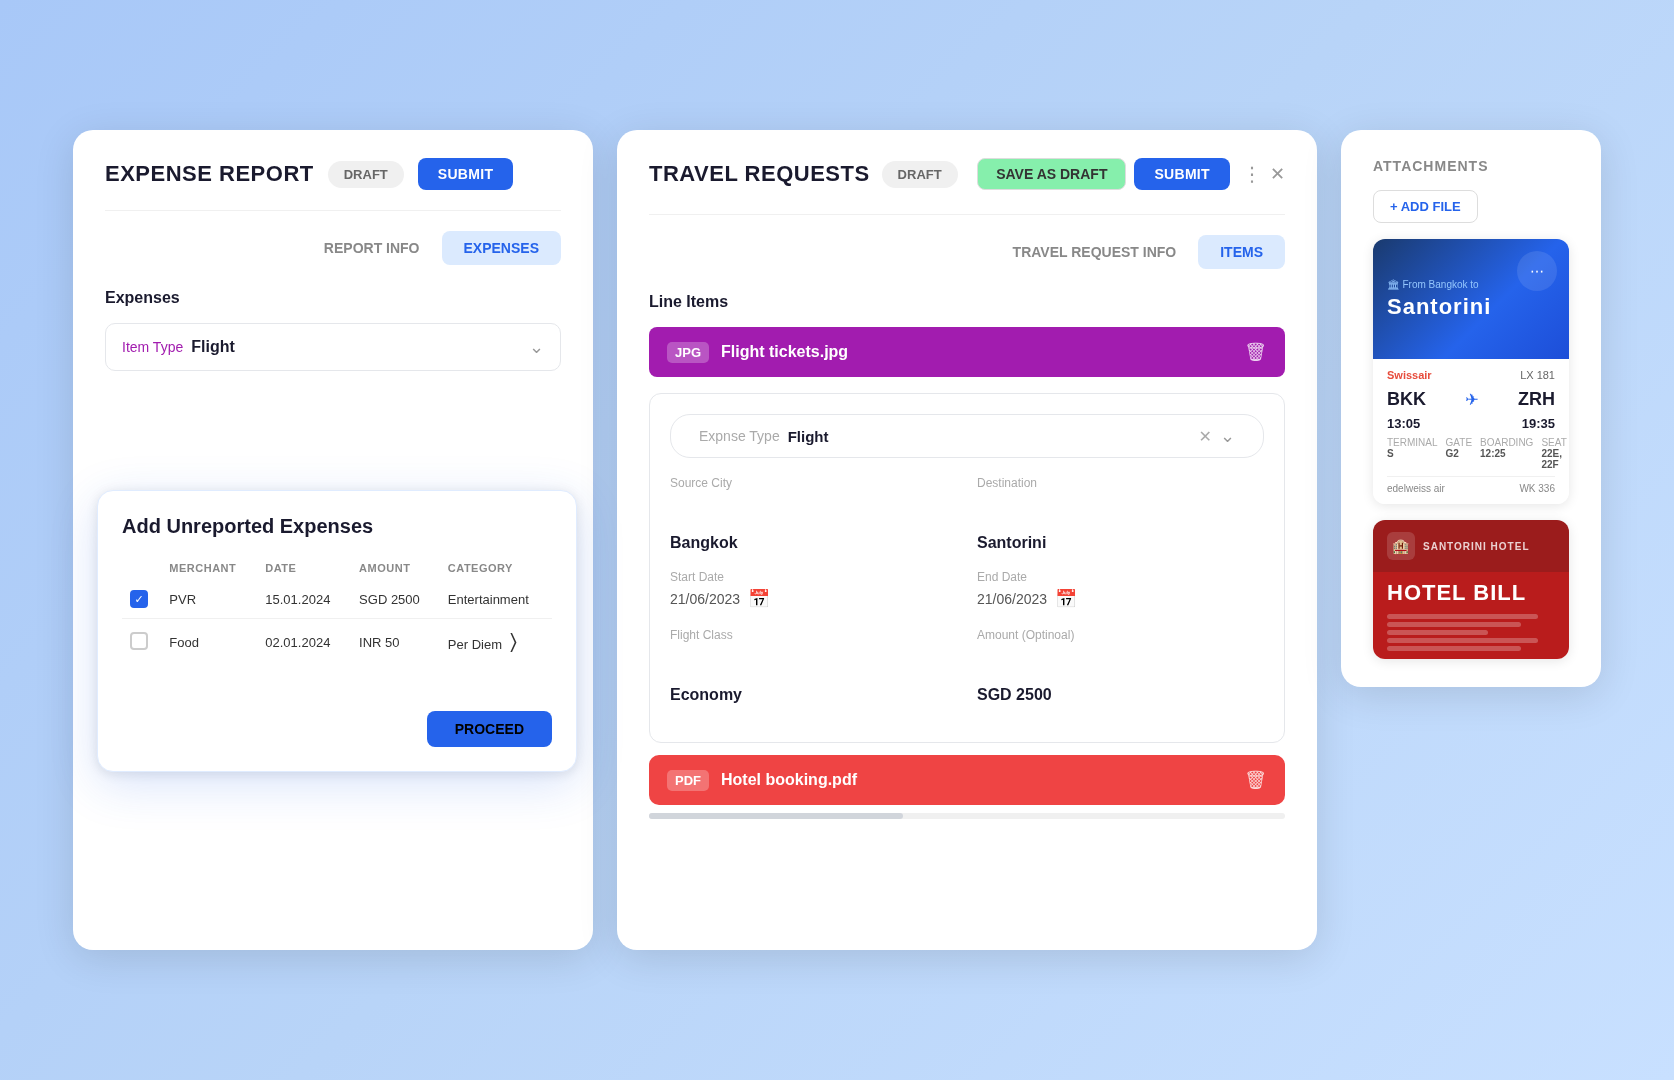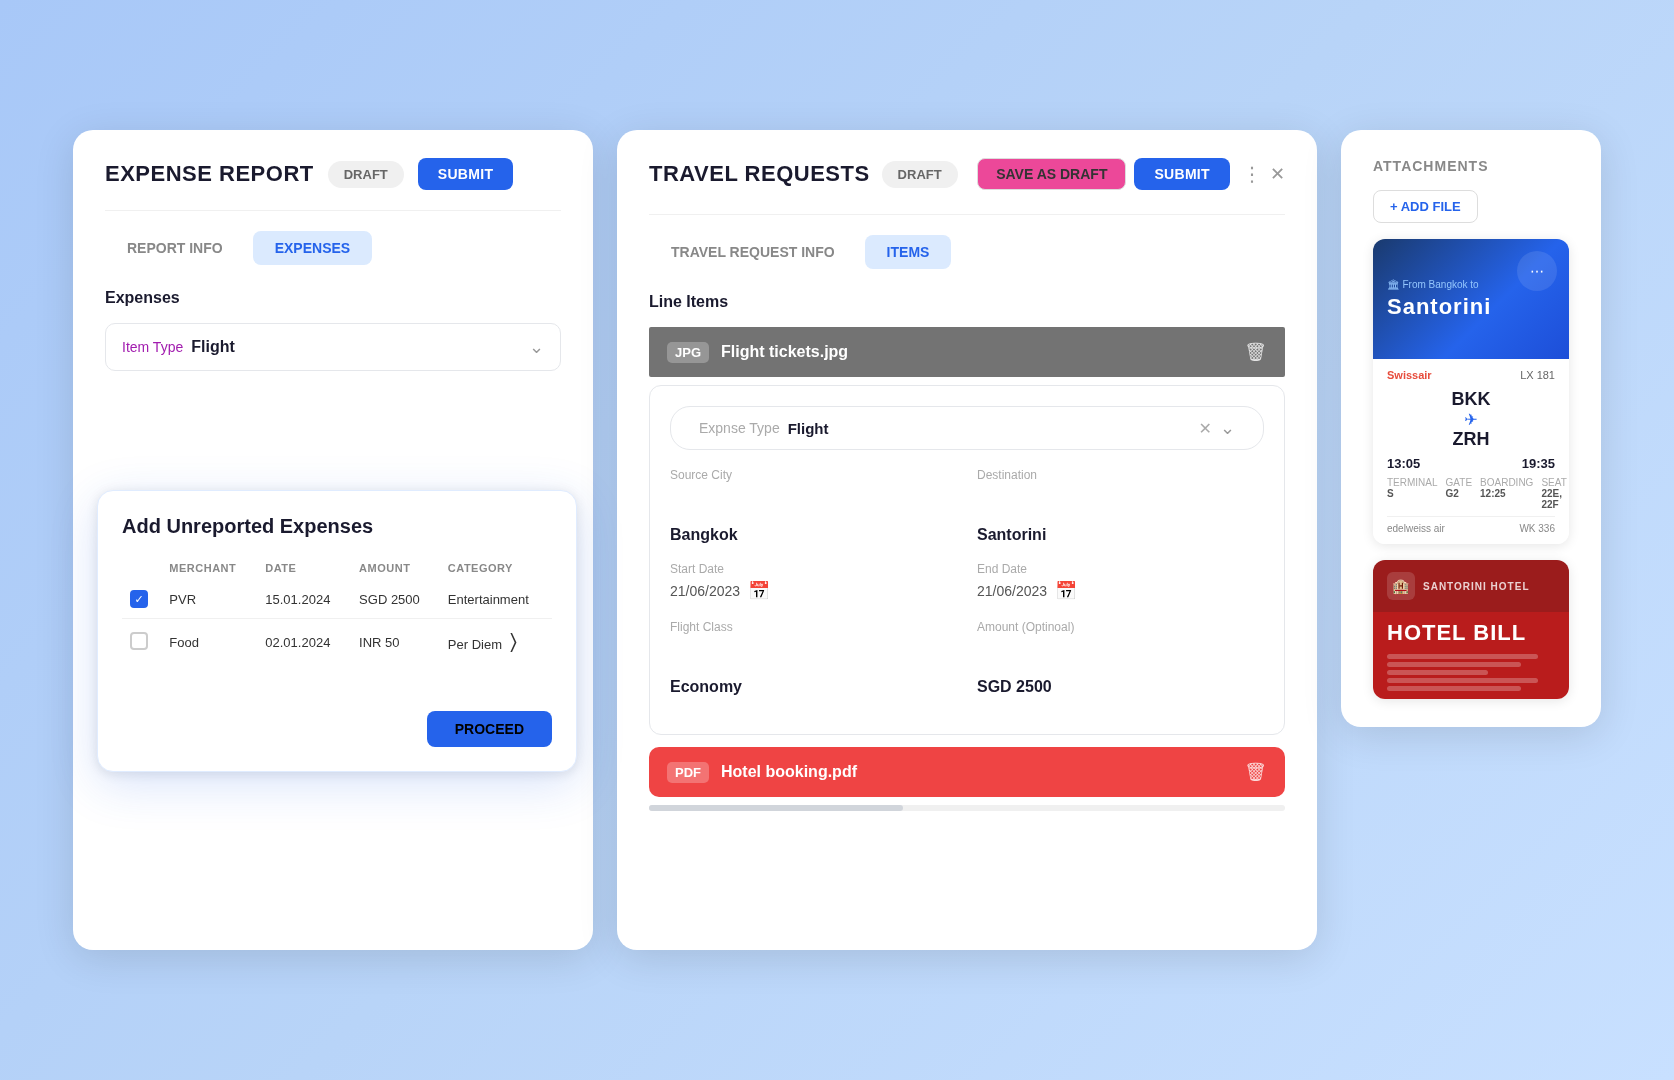--- a/index.html
+++ b/index.html
@@ -62,21 +62,21 @@
       color: #fff;
       border: none;
       border-radius: 8px;
       padding: 8px 20px;
       font-size: 14px;
       font-weight: 700;
       cursor: pointer;
       letter-spacing: 0.3px;
     }
     .btn-save-draft {
-      background: #ec4899;
+      background: #86efac;
       color: #333;
       border: 1.5px solid #ddd;
       border-radius: 8px;
       padding: 7px 18px;
       font-size: 14px;
       font-weight: 600;
       cursor: pointer;
     }
     .btn-more {
       color: #999;
@@ -86,22 +86,22 @@
     }
     .btn-close {
       color: #999;
       font-size: 18px;
       cursor: pointer;
     }
 
     
     .tabs {
       display: flex;
-      gap: 8px;
       margin-bottom: 24px;
+      justify-content: flex-end;
     }
     .tab {
       padding: 9px 22px;
       border-radius: 8px;
       font-size: 14px;
       font-weight: 600;
       cursor: pointer;
       color: #888;
       background: transparent;
       border: none;
@@ -263,27 +263,27 @@
     
     .line-items-title {
       font-size: 16px;
       font-weight: 700;
       color: #1a1a2e;
       margin-bottom: 16px;
     }
 
     
     .file-item-blue {
-      background: #737373;
-      border-radius: 2px;
+      background: #a21caf;
+      border-radius: 8px;
       padding: 14px 18px;
       display: flex;
       align-items: center;
       gap: 12px;
-      margin-bottom: 8px;
+      margin-bottom: 16px;
       cursor: pointer;
     }
     .file-item-red {
       background: #ef4444;
       border-radius: 10px;
       padding: 14px 18px;
       display: flex;
       align-items: center;
       gap: 12px;
       margin-top: 12px;
@@ -469,21 +469,20 @@
     }
     .flight-num {
       font-size: 11px;
       color: #666;
     }
     .route-row {
       display: flex;
       align-items: center;
       justify-content: space-between;
       margin-bottom: 6px;
-      flex-direction: column;
     }
     .airport-code {
       font-size: 18px;
       font-weight: 800;
       color: #1a1a2e;
     }
     .arrow-icon {
       font-size: 16px;
       color: #2563eb;
     }

